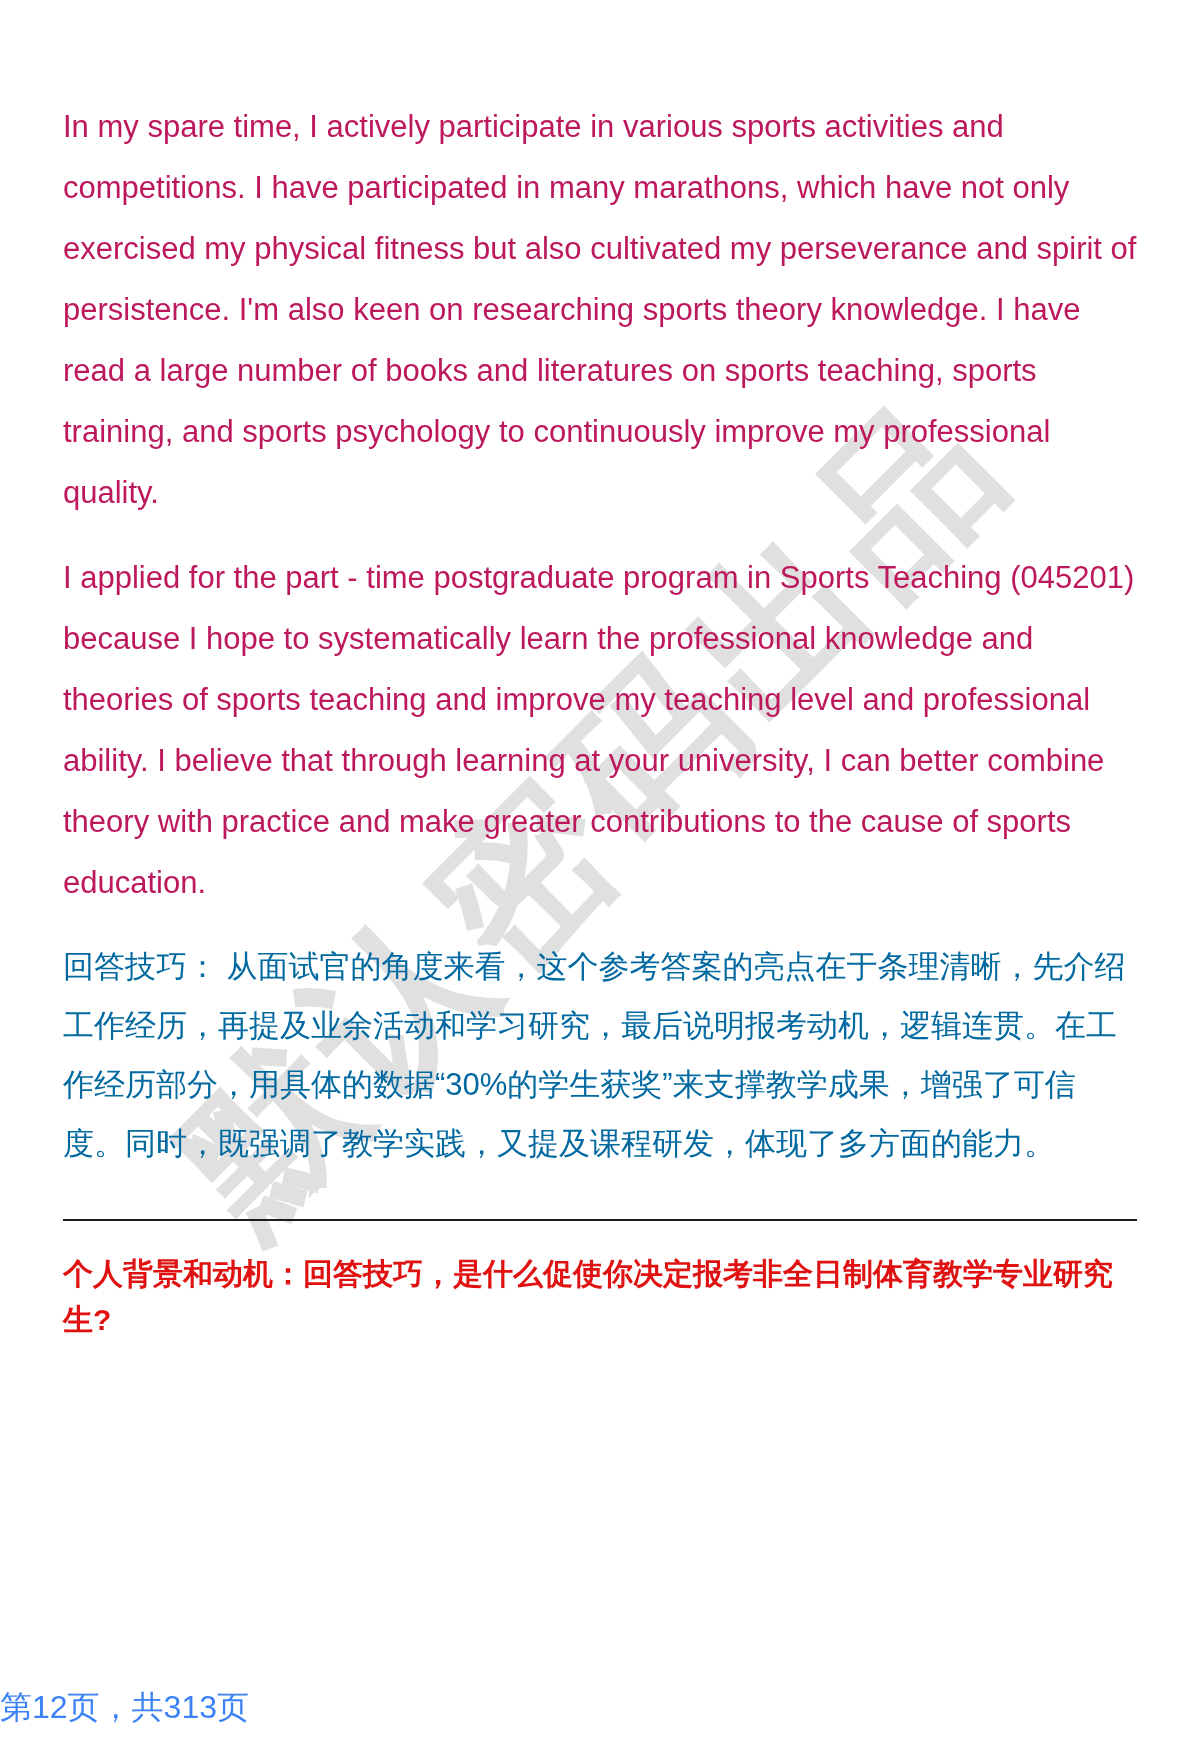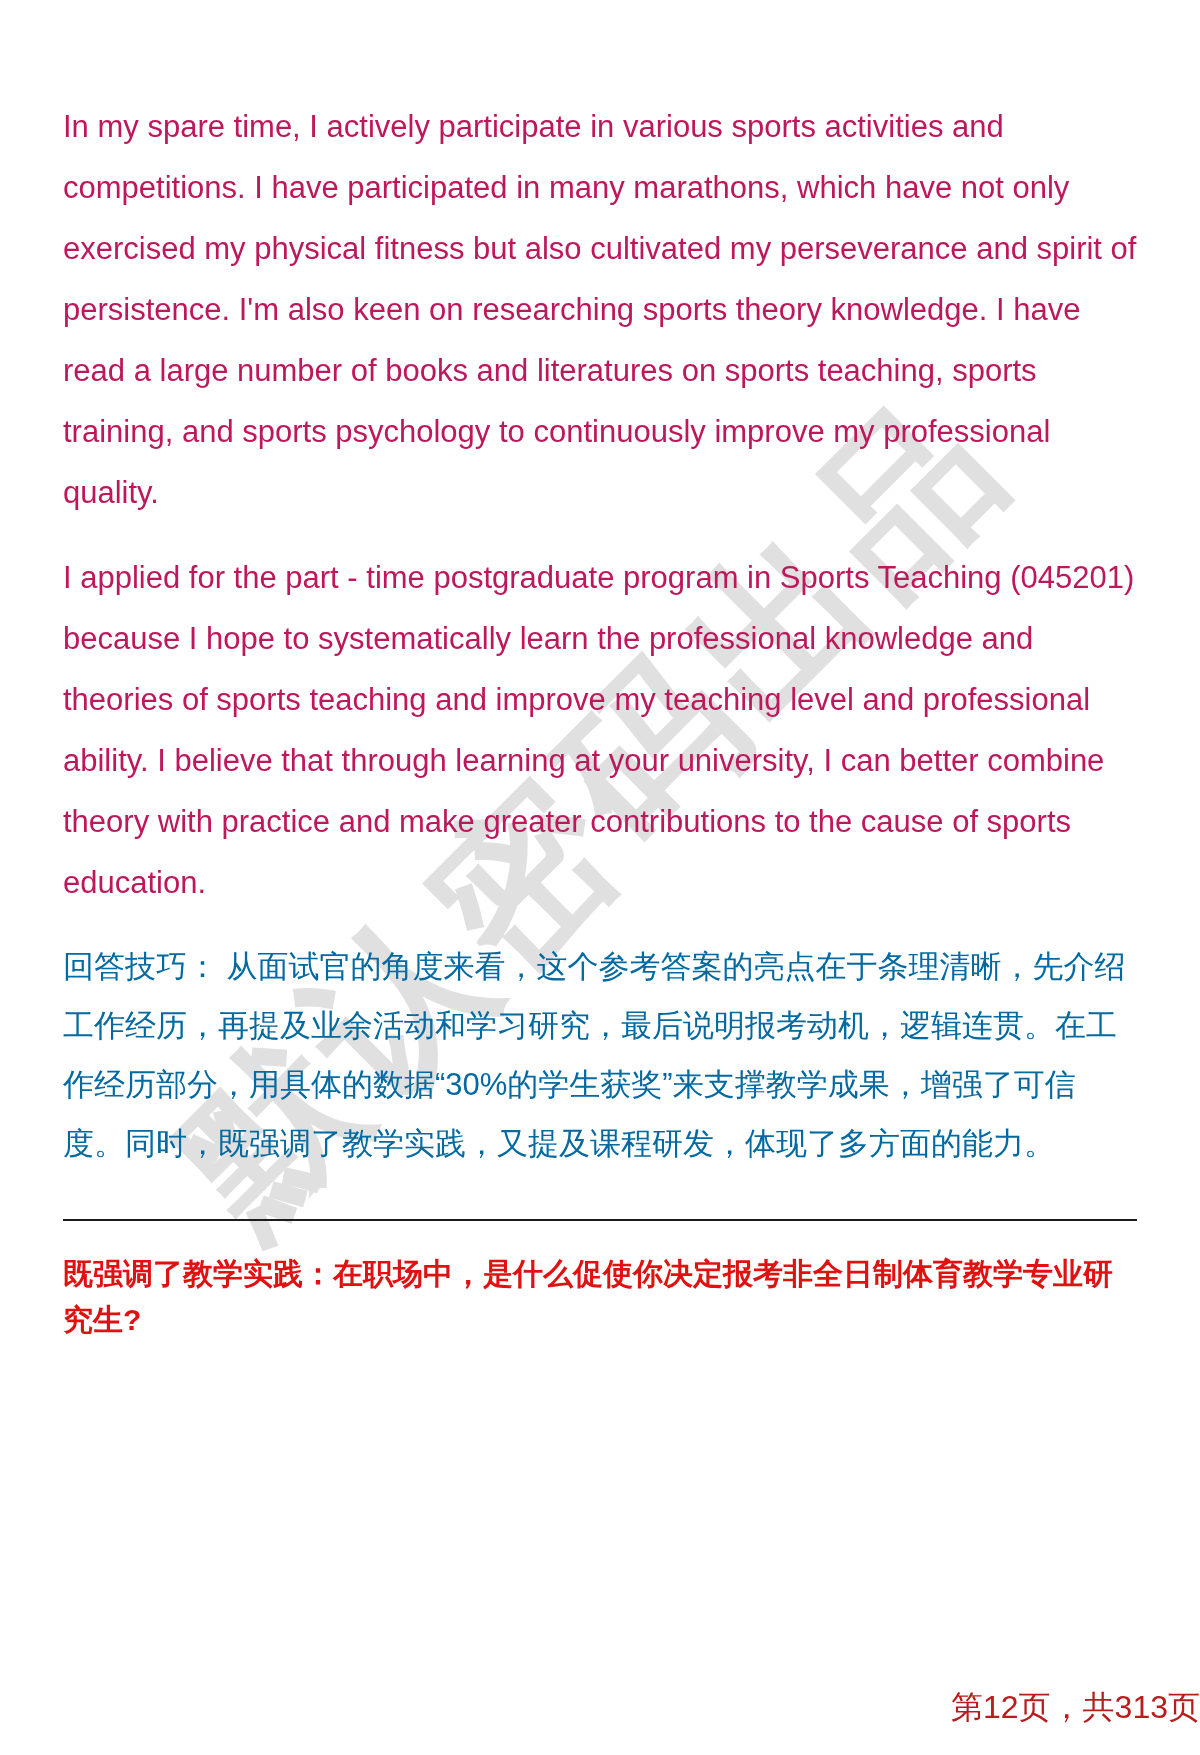--- a/index.html
+++ b/index.html
@@ -62,23 +62,23 @@
     line-height: 46px;
     font-weight: bold;
     color: #e01111;
     margin: 0;
   }
   .footer {
     position: absolute;
     left: 0;
     top: 1686px;
     width: 100%;
-    text-align: right;
+    text-align: left;
     font-size: 32px;
-    color: #b91c1c;
+    color: #3b82f6;
     z-index: 1;
   }
 </style>
 </head>
 <body>
 
 <div class="page">
 
   <div class="watermark">默认密码出品</div>
 
@@ -86,19 +86,19 @@
 
     <p class="en">In my spare time, I actively participate in various sports activities and competitions. I have participated in many marathons, which have not only exercised my physical fitness but also cultivated my perseverance and spirit of persistence. I'm also keen on researching sports theory knowledge. I have read a large number of books and literatures on sports teaching, sports training, and sports psychology to continuously improve my professional quality.</p>
 
     <p class="en">I applied for the part - time postgraduate program in Sports Teaching (045201) because I hope to systematically learn the professional knowledge and theories of sports teaching and improve my teaching level and professional ability. I believe that through learning at your university, I can better combine theory with practice and make greater contributions to the cause of sports education.</p>
 
     <p class="zh">回答技巧： 从面试官的角度来看，这个参考答案的亮点在于条理清晰，先介绍工作经历，再提及业余活动和学习研究，最后说明报考动机，逻辑连贯。在工作经历部分，用具体的数据“30%的学生获奖”来支撑教学成果，增强了可信度。同时，既强调了教学实践，又提及课程研发，体现了多方面的能力。</p>
 
 
     <hr class="divider">
 
-    <p class="question">既强调了教学实践：在职场中，是什么促使你决定报考非全日制体育教学专业研究生?</p>
+    <p class="question">个人背景和动机：回答技巧，是什么促使你决定报考非全日制体育教学专业研究生?</p>
 
   </div>
 
   <div class="footer">第12页，共313页</div>
 
 </div>
 
 </body></html>

